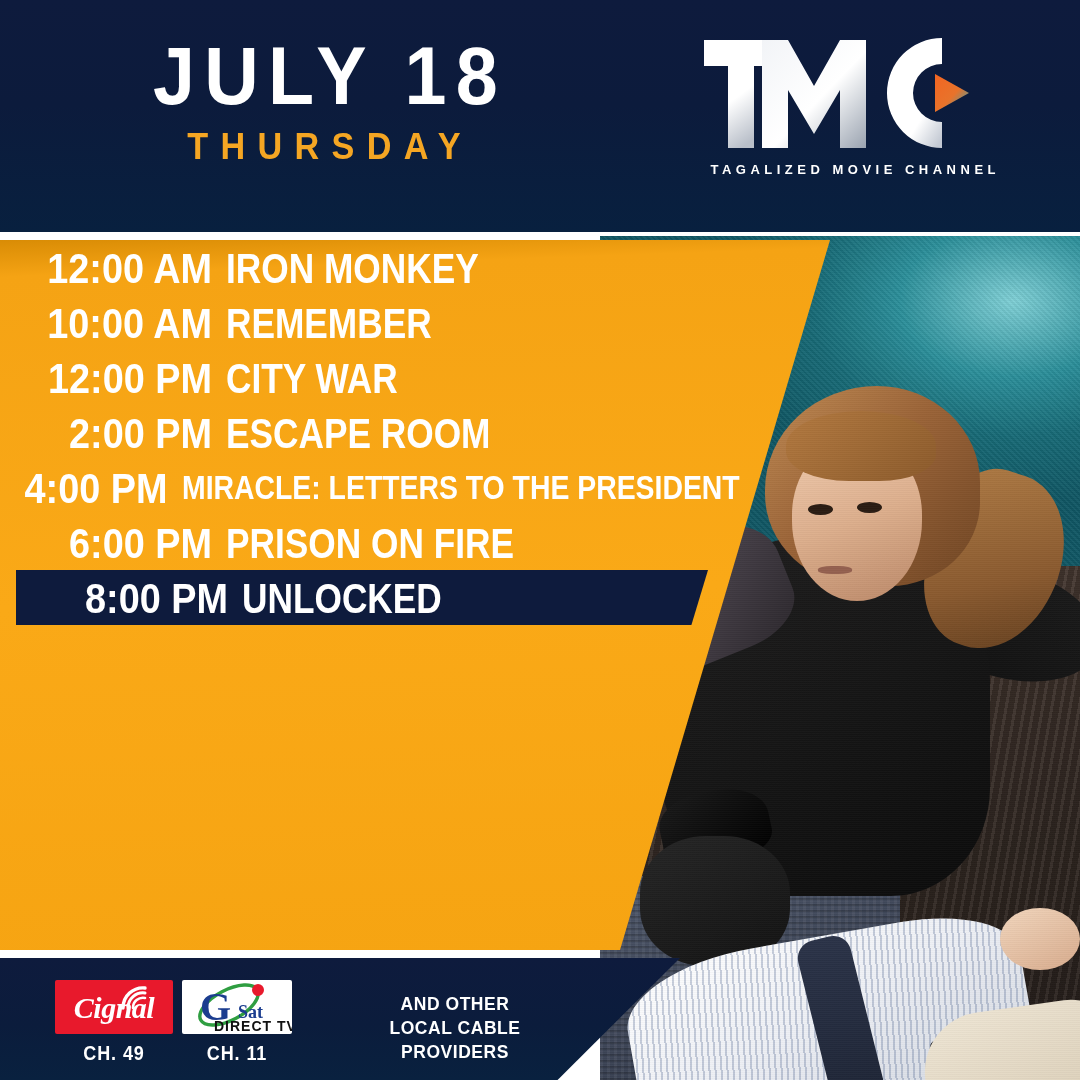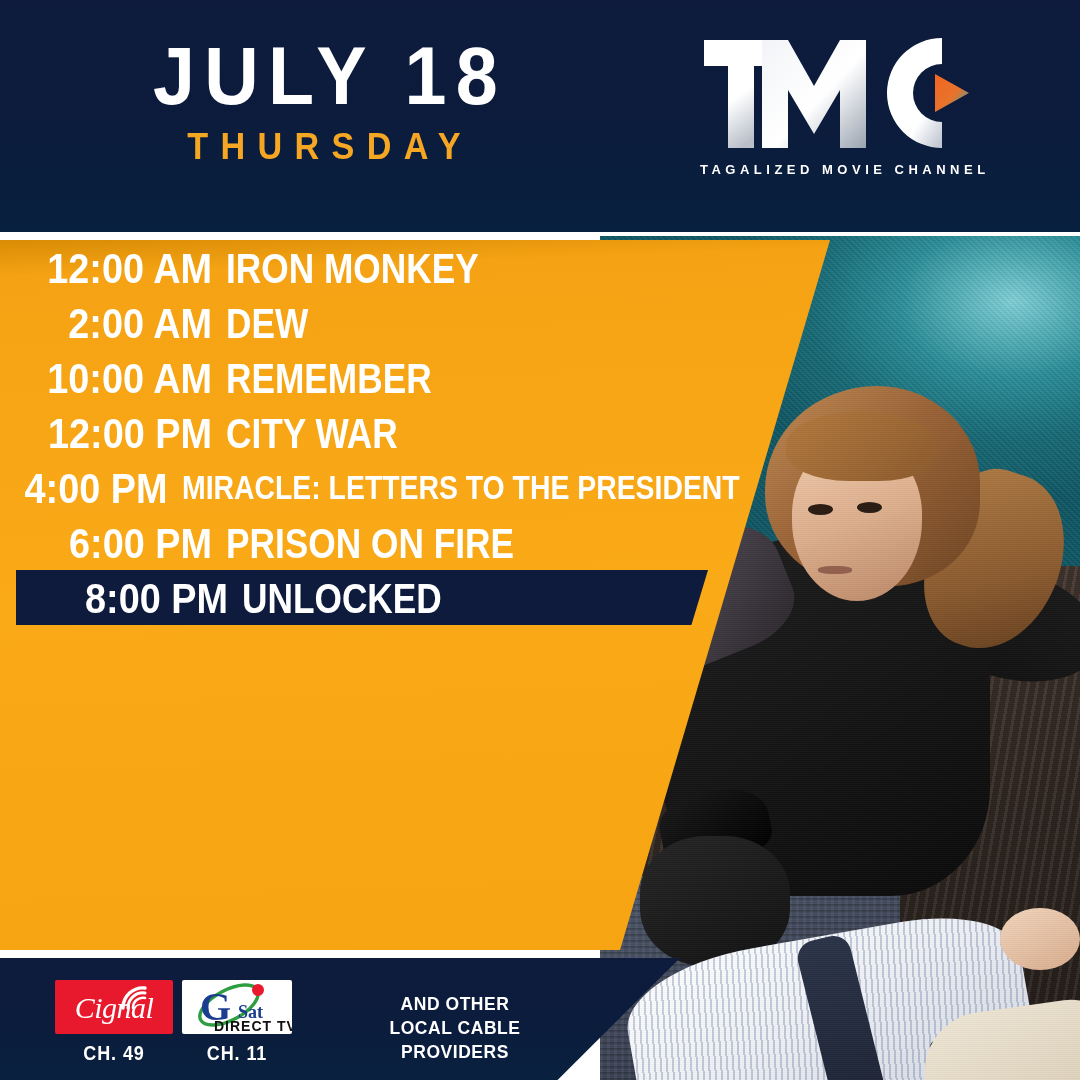--- a/index.html
+++ b/index.html
@@ -12,21 +12,21 @@
 
   .date-block{position:absolute;left:0;top:34px;width:660px;text-align:center;}
   .date-main{font-family:"Liberation Sans Narrow","Liberation Sans",sans-serif;
     font-weight:bold;font-size:82px;line-height:84px;color:#ffffff;
     letter-spacing:10px;transform:scaleX(.92);transform-origin:center;}
   .date-sub{font-family:"Liberation Sans Narrow","Liberation Sans",sans-serif;
     font-weight:bold;font-size:36px;line-height:42px;color:#f5a623;
     letter-spacing:13px;margin-top:8px;transform:scaleX(.95);transform-origin:center;}
   .logo-wrap{position:absolute;left:700px;top:34px;width:300px;height:160px;}
   .logo-svg{display:block;}
-  .logo-tag{position:absolute;left:0;top:128px;width:300px;text-align:left;
+  .logo-tag{position:absolute;left:0;top:128px;width:300px;text-align:right;
     font-family:"Liberation Sans Narrow","Liberation Sans",sans-serif;font-weight:bold;
     font-size:13px;color:#ffffff;letter-spacing:4.5px;}
 
   
   .photo{position:absolute;left:600px;top:236px;width:480px;height:844px;overflow:hidden;}
   .photo-inner{position:absolute;inset:0;}
   .ph-wall{position:absolute;left:0;top:0;width:480px;height:360px;
     background:radial-gradient(ellipse 300px 200px at 86% 18%, #7fd0d6 0%, #2a8e99 38%, #166975 68%, #0f5663 100%);}
   .ph-wall:after{content:"";position:absolute;inset:0;
     background:repeating-linear-gradient(45deg,rgba(255,255,255,.035) 0 2px,rgba(0,0,0,.045) 2px 4px);}
@@ -114,21 +114,21 @@
   .title.small{font-size:33px;line-height:36px;transform:scaleX(.86);}
 
   
   .footer{position:absolute;left:0;top:958px;width:680px;height:122px;
     background:linear-gradient(180deg,#0e1b3d 0%,#0b1c3c 55%,#09213f 100%);
     -webkit-clip-path:polygon(0 0, 100% 0, 82% 100%, 0 100%);
     clip-path:polygon(0 0, 100% 0, 82% 100%, 0 100%);}
   .cignal-box{position:absolute;left:55px;top:980px;width:118px;height:54px;background:#e8192c;
     border-radius:2px;overflow:hidden;}
   .cignal-txt{position:absolute;left:0;top:11px;width:118px;text-align:center;
-    font-family:"Liberation Serif",serif;font-weight:normal;font-style:italic;
+    font-family:"Liberation Serif",serif;font-weight:bold;font-style:italic;
     font-size:30px;color:#ffffff;letter-spacing:-.5px;}
   .cignal-wifi{position:absolute;left:64px;top:4px;}
   .gsat-box{position:absolute;left:182px;top:980px;width:110px;height:54px;background:#ffffff;
     border-radius:2px;overflow:hidden;}
   .ch-label{position:absolute;font-family:"Liberation Sans Narrow","Liberation Sans",sans-serif;
     font-weight:bold;font-size:20px;color:#ffffff;letter-spacing:1px;text-align:center;
     transform:scaleX(.9);}
   .ch1{left:55px;top:1042px;width:118px;}
   .ch2{left:182px;top:1042px;width:110px;}
   .other{position:absolute;left:330px;top:992px;width:250px;text-align:center;
@@ -210,30 +210,30 @@
     <div class="logo-tag">TAGALIZED MOVIE CHANNEL</div>
   </div>
 
   <div class="sched"></div>
   <div class="rows" id="rows">
       <div class="row">
         <div class="time">12:00 AM</div>
         <div class="title">IRON MONKEY</div>
       </div>
       <div class="row">
-        <div class="time">2:00 AM</div>
-        <div class="title">DEW</div>
-      </div>
-      <div class="row">
         <div class="time">10:00 AM</div>
         <div class="title">REMEMBER</div>
       </div>
       <div class="row">
         <div class="time">12:00 PM</div>
         <div class="title">CITY WAR</div>
+      </div>
+      <div class="row">
+        <div class="time">2:00 PM</div>
+        <div class="title">ESCAPE ROOM</div>
       </div>
       <div class="row">
         <div class="time">4:00 PM</div>
         <div class="title small">MIRACLE: LETTERS TO THE PRESIDENT</div>
       </div>
       <div class="row">
         <div class="time">6:00 PM</div>
         <div class="title">PRISON ON FIRE</div>
       </div>
       <div class="row hl">

